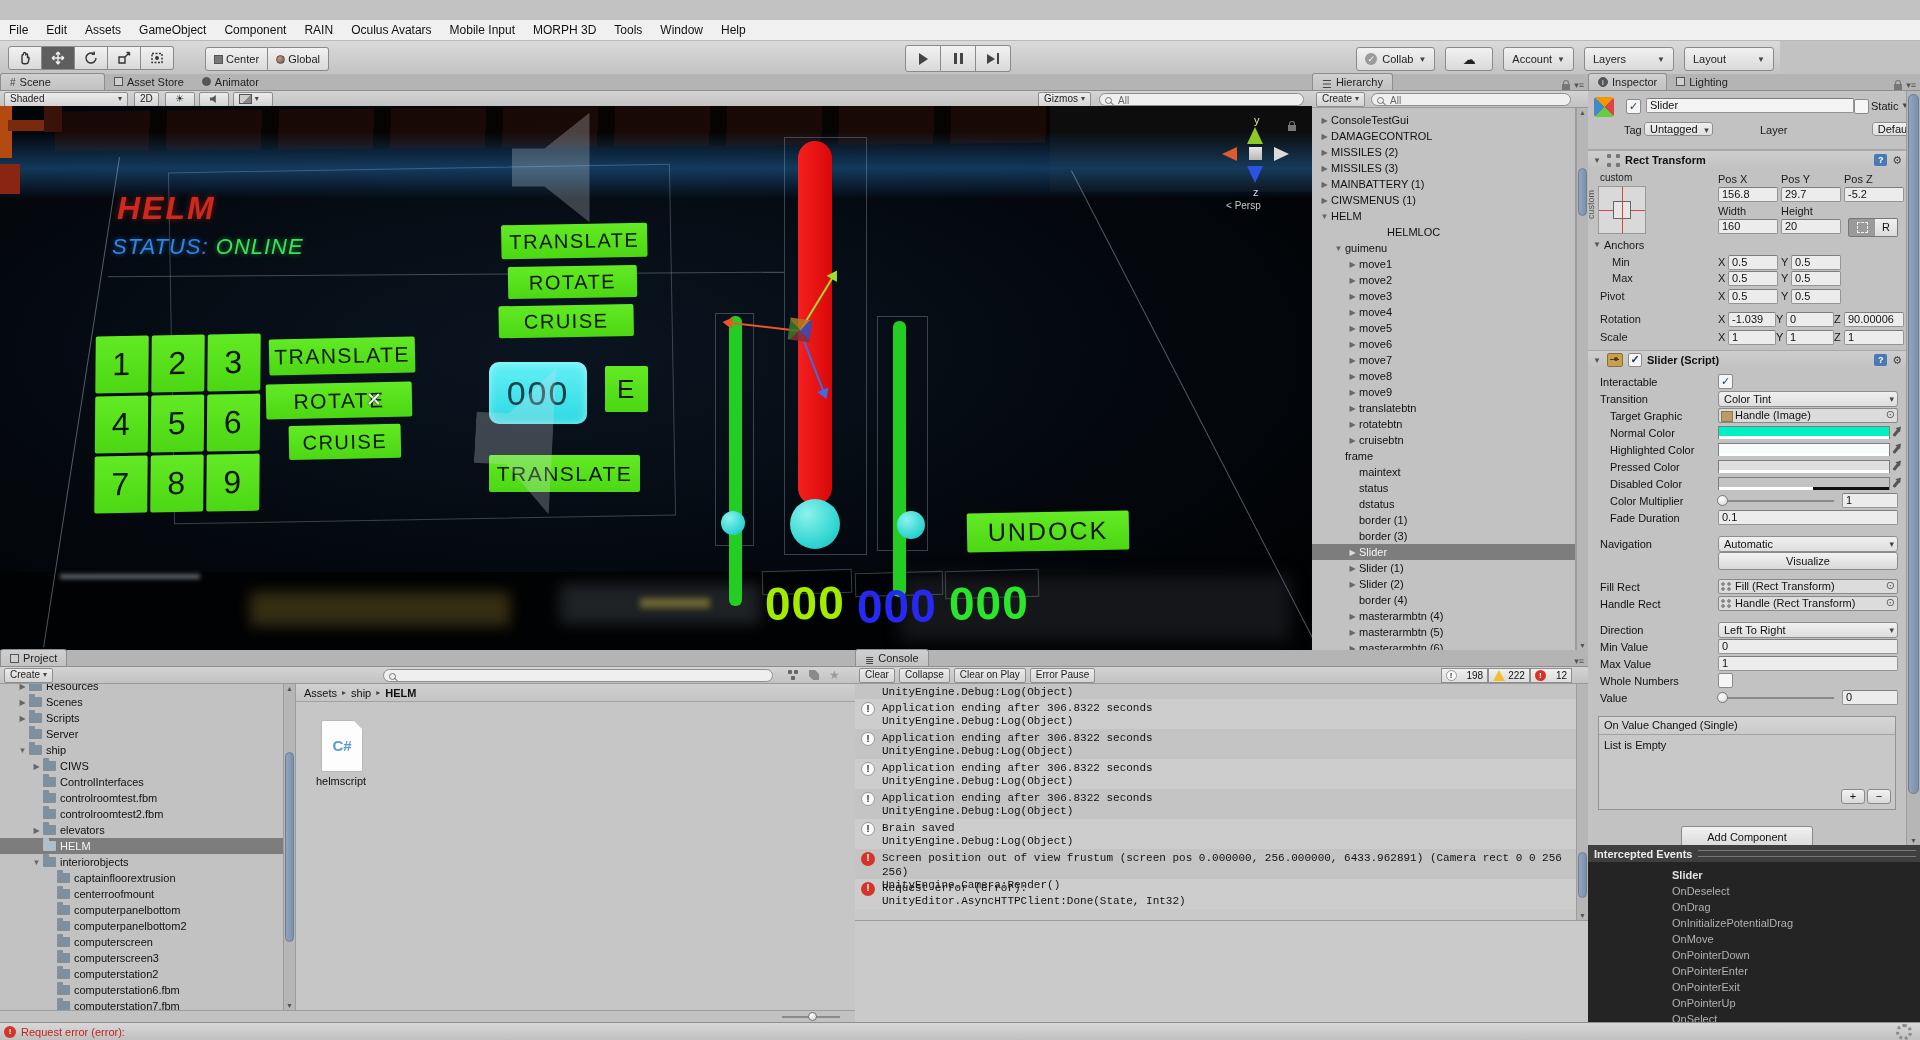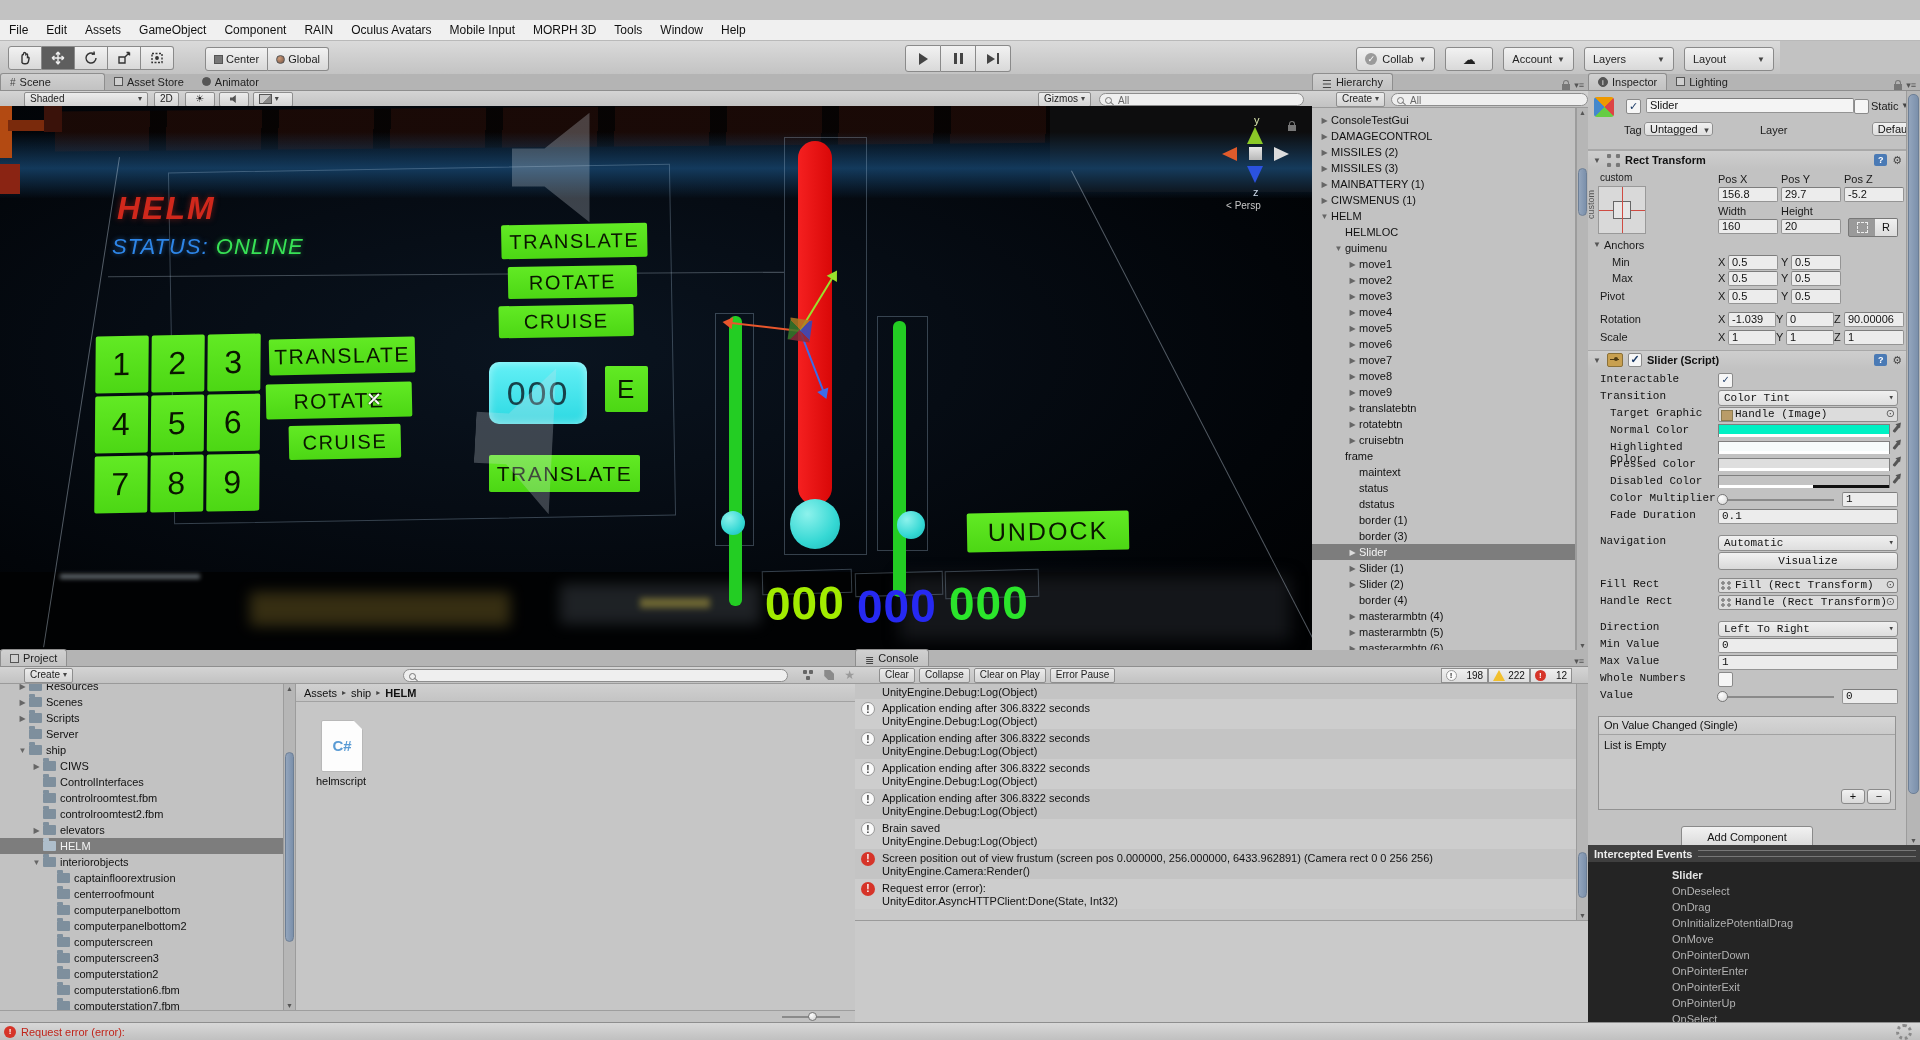--- a/index.html
+++ b/index.html
@@ -49,21 +49,21 @@
   .tabbar{position:absolute;height:17px;background:#b4b4b4;display:flex;align-items:flex-end;border-bottom:1px solid #8e8e8e;box-sizing:border-box;}
   .tab{height:17px;box-sizing:border-box;padding:0 9px;display:flex;align-items:center;gap:4px;font-size:11px;color:#222;}
   .tab.active{background:linear-gradient(#d0d0d0,#c2c2c2);border:1px solid #8e8e8e;border-bottom:none;border-radius:3px 3px 0 0;}
   .ticon{width:9px;height:9px;border:1px solid #555;box-sizing:border-box;background:#cfcfcf;}
   .ticon.round{border-radius:50%;background:#555;position:relative;}
   .ticon.hash{border:none;background:none;color:#444;font-size:10px;line-height:9px;width:auto;}
   .panelmenu{margin-left:auto;display:flex;align-items:center;gap:4px;padding-right:4px;color:#555;font-size:9px;}
   .lockicon{width:8px;height:6px;background:#777;position:relative;margin-top:3px;}
   .lockicon::before{content:"";position:absolute;left:1px;top:-4px;width:4px;height:4px;border:1.5px solid #777;border-bottom:none;border-radius:3px 3px 0 0;}
   
-  .minibar{position:absolute;height:17px;background:linear-gradient(#d4d4d4,#c2c2c2);border-bottom:1px solid #9a9a9a;display:flex;align-items:center;box-sizing:border-box;padding-left:20px;}
+  .minibar{position:absolute;height:17px;background:linear-gradient(#d4d4d4,#c2c2c2);border-bottom:1px solid #9a9a9a;display:flex;align-items:center;box-sizing:border-box;}
   .mbtn{background:linear-gradient(#ececec,#d3d3d3);border:1px solid #8e8e8e;border-radius:2px;height:13px;line-height:12px;padding:0 5px;font-size:10px;color:#222;display:inline-flex;align-items:center;gap:3px;}
   .search{background:#efefef;border:1px solid #8e8e8e;border-radius:8px;height:13px;line-height:13px;font-size:10px;color:#666;padding:0 6px 0 18px;position:relative;box-sizing:border-box;}
   .search::before{content:"";position:absolute;left:5px;top:3px;width:5px;height:5px;border:1px solid #777;border-radius:50%;}
   .search::after{content:"";position:absolute;left:10px;top:9px;width:4px;height:1px;background:#777;transform:rotate(40deg);}
   
   .viewport{position:absolute;left:0;top:106px;width:1312px;height:544px;background:radial-gradient(ellipse at 42% 45%,#0a1420 0%,#060c14 38%,#020509 70%,#000 100%);overflow:hidden;}
   .gbtn{position:absolute;background:linear-gradient(#62ea24,#4cd714);border-radius:2px;display:flex;align-items:center;justify-content:center;color:#0a1600;letter-spacing:1.5px;font-weight:500;}
   .wire{position:absolute;border:1px solid rgba(170,195,220,0.30);}
   .wline{position:absolute;width:1px;background:rgba(200,215,230,0.4);transform-origin:0 0;}
   .ghost{position:absolute;background:rgba(215,224,232,0.26);clip-path:polygon(0 34%,26% 34%,62% 4%,62% 96%,26% 66%,0 66%);}
@@ -88,38 +88,38 @@
   
   .ilabel{font-size:11px;color:#1a1a1a;}
   .ifield{background:#ececec;border:1px solid #949494;border-top-color:#7d7d7d;border-radius:2px;height:13px;line-height:13px;font-size:11px;padding:0 3px;color:#111;box-sizing:content-box;overflow:hidden;white-space:nowrap;}
   .idrop{position:relative;background:linear-gradient(#f0f0f0,#dedede);border:1px solid #8e8e8e;border-radius:3px;height:14px;line-height:14px;font-size:11px;padding:0 14px 0 5px;overflow:hidden;white-space:nowrap;}
   .idrop::after{content:"▾";position:absolute;right:3px;top:0;font-size:9px;color:#444;}
   .cb{width:13px;height:13px;background:#f6f6f6;border:1px solid #8a8a8a;border-radius:2px;font-size:11px;line-height:12px;text-align:center;color:#1b3a66;flex:none;}
   .secthead{height:18px;display:flex;align-items:center;gap:5px;background:linear-gradient(#cecece,#c2c2c2);border-top:1px solid #a8a8a8;padding:0 4px;font-weight:bold;}
   .fold{font-size:8px;color:#555;width:10px;text-align:center;}
   .helpicon{width:13px;height:12px;background:#4a7ab5;border-radius:2px;color:#fff;font-size:9px;font-weight:bold;text-align:center;line-height:12px;}
   .gearicon{font-family:"DejaVu Sans",sans-serif;font-size:11px;color:#444;}
-  .srow{display:flex;align-items:flex-start;height:17px;padding-left:12px;font-family:Liberation Mono, monospace;}
+  .srow{display:flex;align-items:center;height:17px;padding-left:12px;}
   .srow .lab{width:118px;flex:none;}
   .srow .lab.ind{padding-left:10px;width:108px;}
   .srow.gap{margin-top:9px;}
   .objfield{position:relative;flex:1;background:#dcdcdc;border:1px solid #8a8a8a;border-radius:2px;height:13px;line-height:13px;padding:0 14px 0 16px;font-size:11px;overflow:hidden;white-space:nowrap;}
   .objfield::after{content:"⊙";position:absolute;right:2px;top:-1px;font-size:11px;color:#555;font-family:"DejaVu Sans",sans-serif;}
   .objfield .oicon{position:absolute;left:2px;top:2px;width:10px;height:9px;background:#b99c68;border:1px solid #8a7a50;}
   .cswatch{flex:1;height:11px;border:1px solid #7f7f7f;position:relative;}
   .cswatch .alpha{position:absolute;left:0;bottom:-1px;height:3px;background:#fff;}
   .cswatch .alpha-rest{position:absolute;bottom:-1px;height:3px;background:#111;right:0;}
   .dropper{width:3px;height:9px;background:#555;transform:rotate(40deg);border-radius:1px;position:relative;margin-left:5px;flex:none;}
   .dropper::after{content:"";position:absolute;top:-6px;left:-2px;border:3px solid transparent;border-bottom:5px solid #555;}
   .ctrl-slider{flex:1;display:flex;align-items:center;gap:8px;}
   .strack{flex:1;height:2px;background:#8a8a8a;position:relative;}
   .sknob{position:absolute;left:-1px;top:-5px;width:11px;height:11px;border-radius:50%;background:radial-gradient(circle at 35% 30%,#fdfdfd,#d8d8d8);border:1px solid #777;box-sizing:border-box;}
   .ibtn{background:linear-gradient(#f2f2f2,#d9d9d9);border:1px solid #8a8a8a;border-radius:3px;height:16px;line-height:16px;text-align:center;font-size:11px;}
   
-  .cmsg{display:flex;padding:2px 0 0 6px;height:30px;box-sizing:border-box;}
+  .cmsg{display:flex;padding:2px 0 0 6px;height:30px;box-sizing:border-box;font-family:Liberation Mono, monospace;}
   .cmsg.odd{background:#cdcdcd;}
   .cmsg.even{background:#c4c4c4;}
   .ci{width:14px;height:14px;border-radius:50%;flex:none;margin-right:7px;margin-top:1px;text-align:center;line-height:14px;font-size:10px;font-weight:bold;}
   .ci.info{background:#fafafa;border:1px solid #999;color:#333;box-sizing:border-box;}
   .ci.error{background:#d63429;color:#fff;}
   .cmsg .l1{line-height:14px;} .cmsg .l2{line-height:13px;}
   .badge{display:inline-flex;align-items:center;gap:3px;background:linear-gradient(#f0f0f0,#dcdcdc);border:1px solid #8e8e8e;height:13px;padding:0 4px;font-size:10px;}
   .wtri{width:0;height:0;border-left:6px solid transparent;border-right:6px solid transparent;border-bottom:11px solid #f2c02e;position:relative;}
   
   .intercepted{position:absolute;left:1588px;top:845px;width:332px;height:177px;background:#242424;overflow:hidden;}
@@ -417,21 +417,21 @@
           <span>MAINBATTERY (1)</span>
         </div>
         <div class="row" style="padding-left: 6px;">
           <span class="arrow">▶</span>
           <span>CIWSMENUS (1)</span>
         </div>
         <div class="row" style="padding-left: 6px;">
           <span class="arrow">▼</span>
           <span>HELM</span>
         </div>
-        <div class="row" style="padding-left: 20px;">
+        <div class="row" style="padding-left: 20px; margin-left: 42px;">
           <span class="arrow"></span>
           <span>HELMLOC</span>
         </div>
         <div class="row" style="padding-left: 20px;">
           <span class="arrow">▼</span>
           <span>guimenu</span>
         </div>
         <div class="row" style="padding-left: 34px;">
           <span class="arrow">▶</span>
           <span>move1</span>

